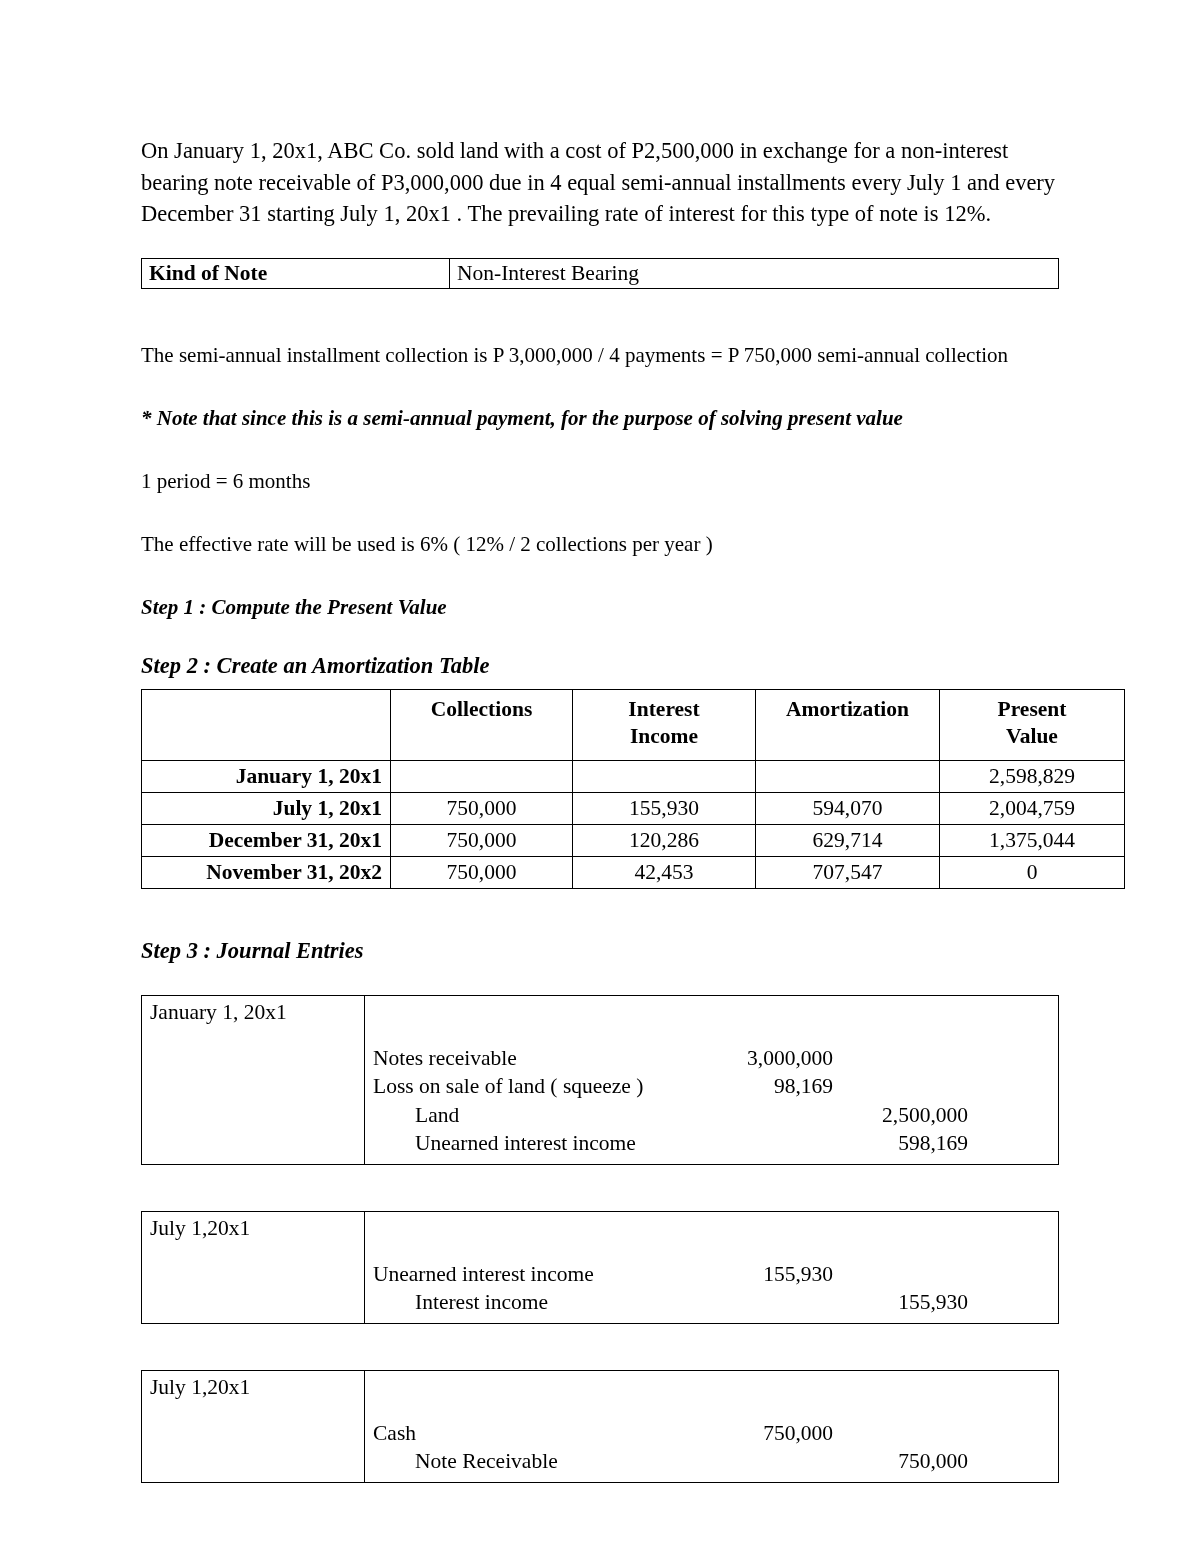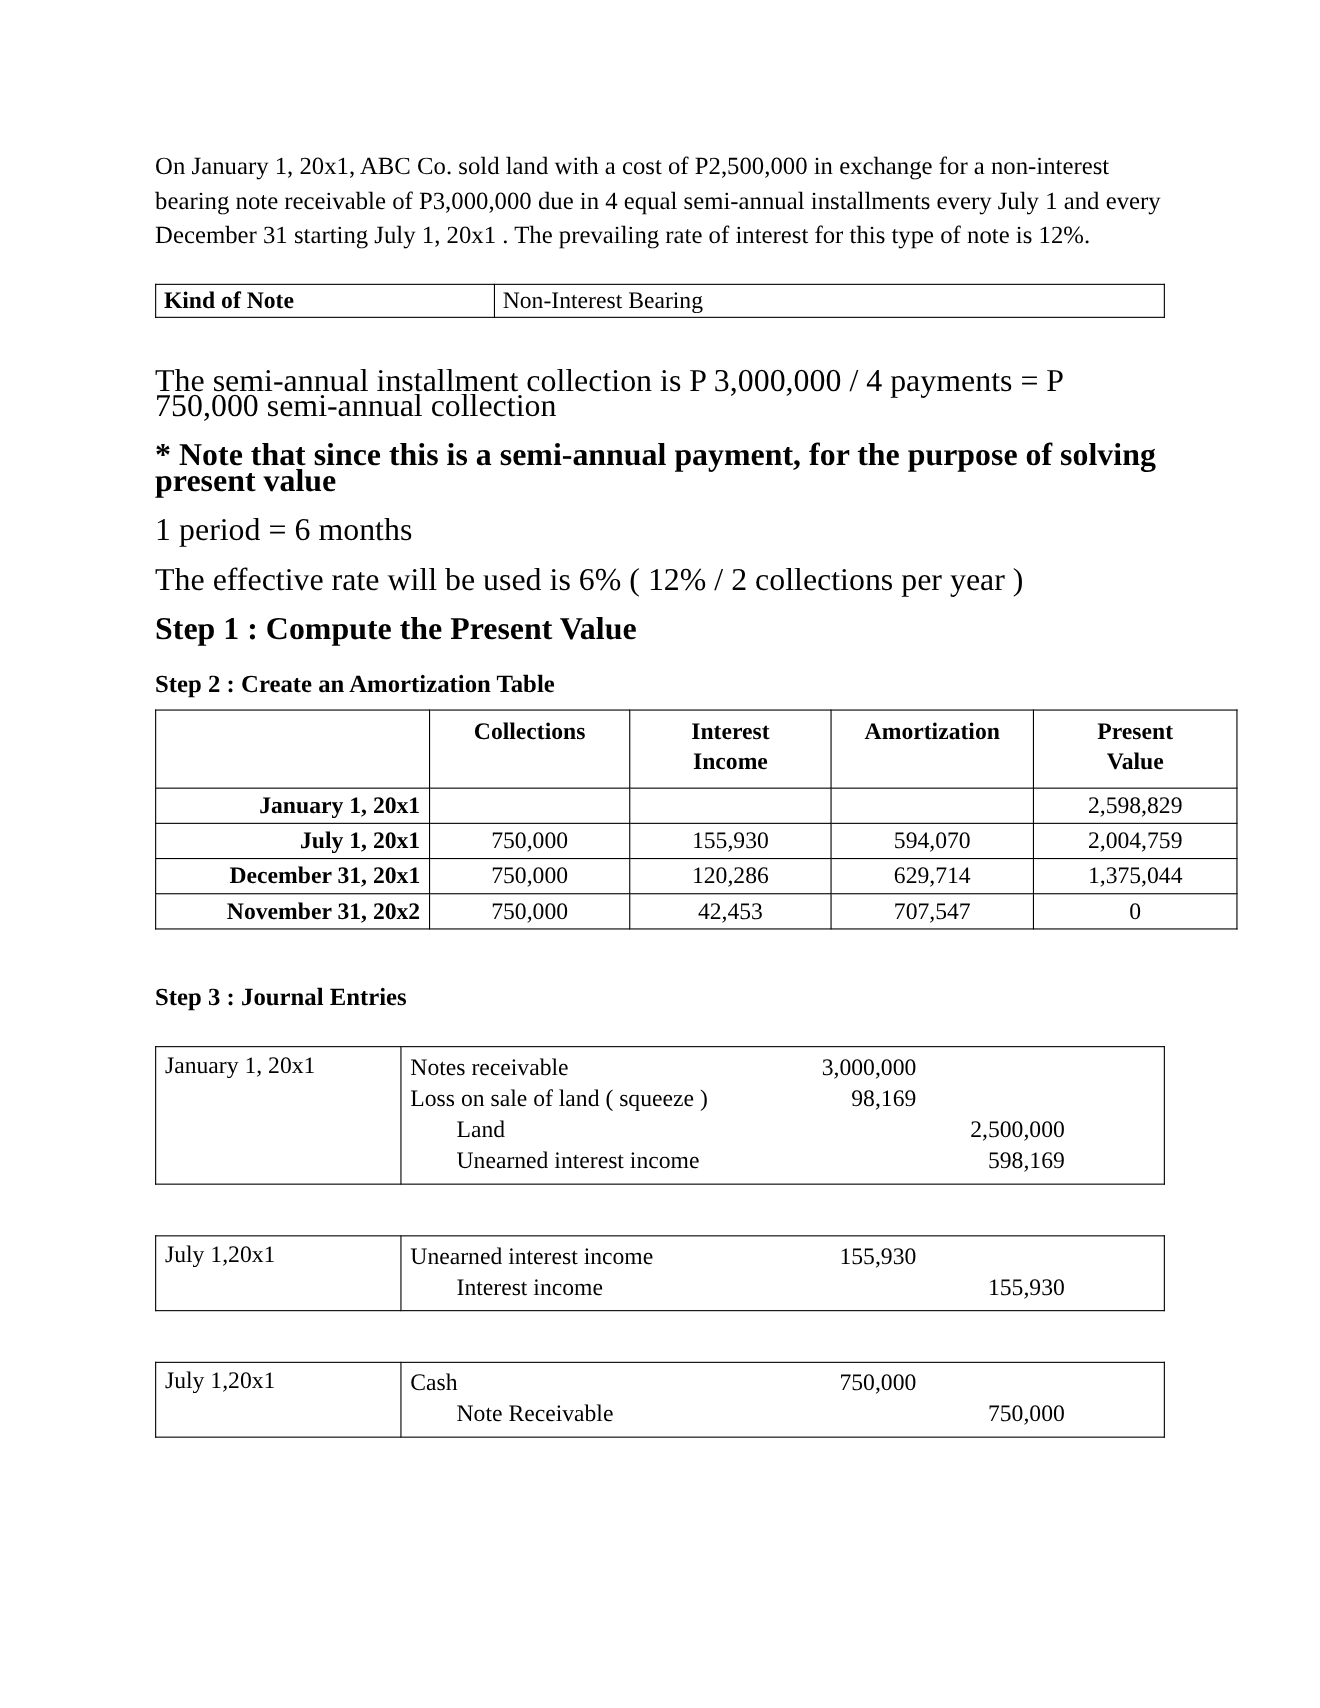--- a/index.html
+++ b/index.html
@@ -30,24 +30,24 @@
   }
 
   p.para {
     margin: 0;
     font-size: 22.5px;
     line-height: 31.5px;
     text-align: left;
   }
   p.spaced {
     margin: 0 0 22px 0;
-    font-size: 29px;
-    line-height: 23px;
-  }
-  .bold { font-weight: bold; }
+    font-size: 21px;
+    line-height: 41px;
+  }
+  .bold { font-weight: bold; font-style: italic; }
 
   
   table.doc-table {
     border-collapse: collapse;
     table-layout: fixed;
     font-size: 21.5px;
     line-height: 27px;
   }
   table.doc-table td, table.doc-table th {
     border: 1.6px solid #000;
@@ -103,21 +103,21 @@
     font-size: 21.5px;
   }
   table.je-table td {
     border: 1.6px solid #000;
     vertical-align: top;
     padding: 4px 8px 6px 8px;
   }
   table.je-table td.je-date {
     width: 206px;
   }
-  .je-lines { width: 100%; }
+  .je-lines { width: 100%; margin-top: 44px; }
   .je-line {
     display: flex;
     align-items: baseline;
     line-height: 28.5px;
     white-space: nowrap;
   }
   .je-acct {
     width: 330px;
     flex: 0 0 330px;
   }

